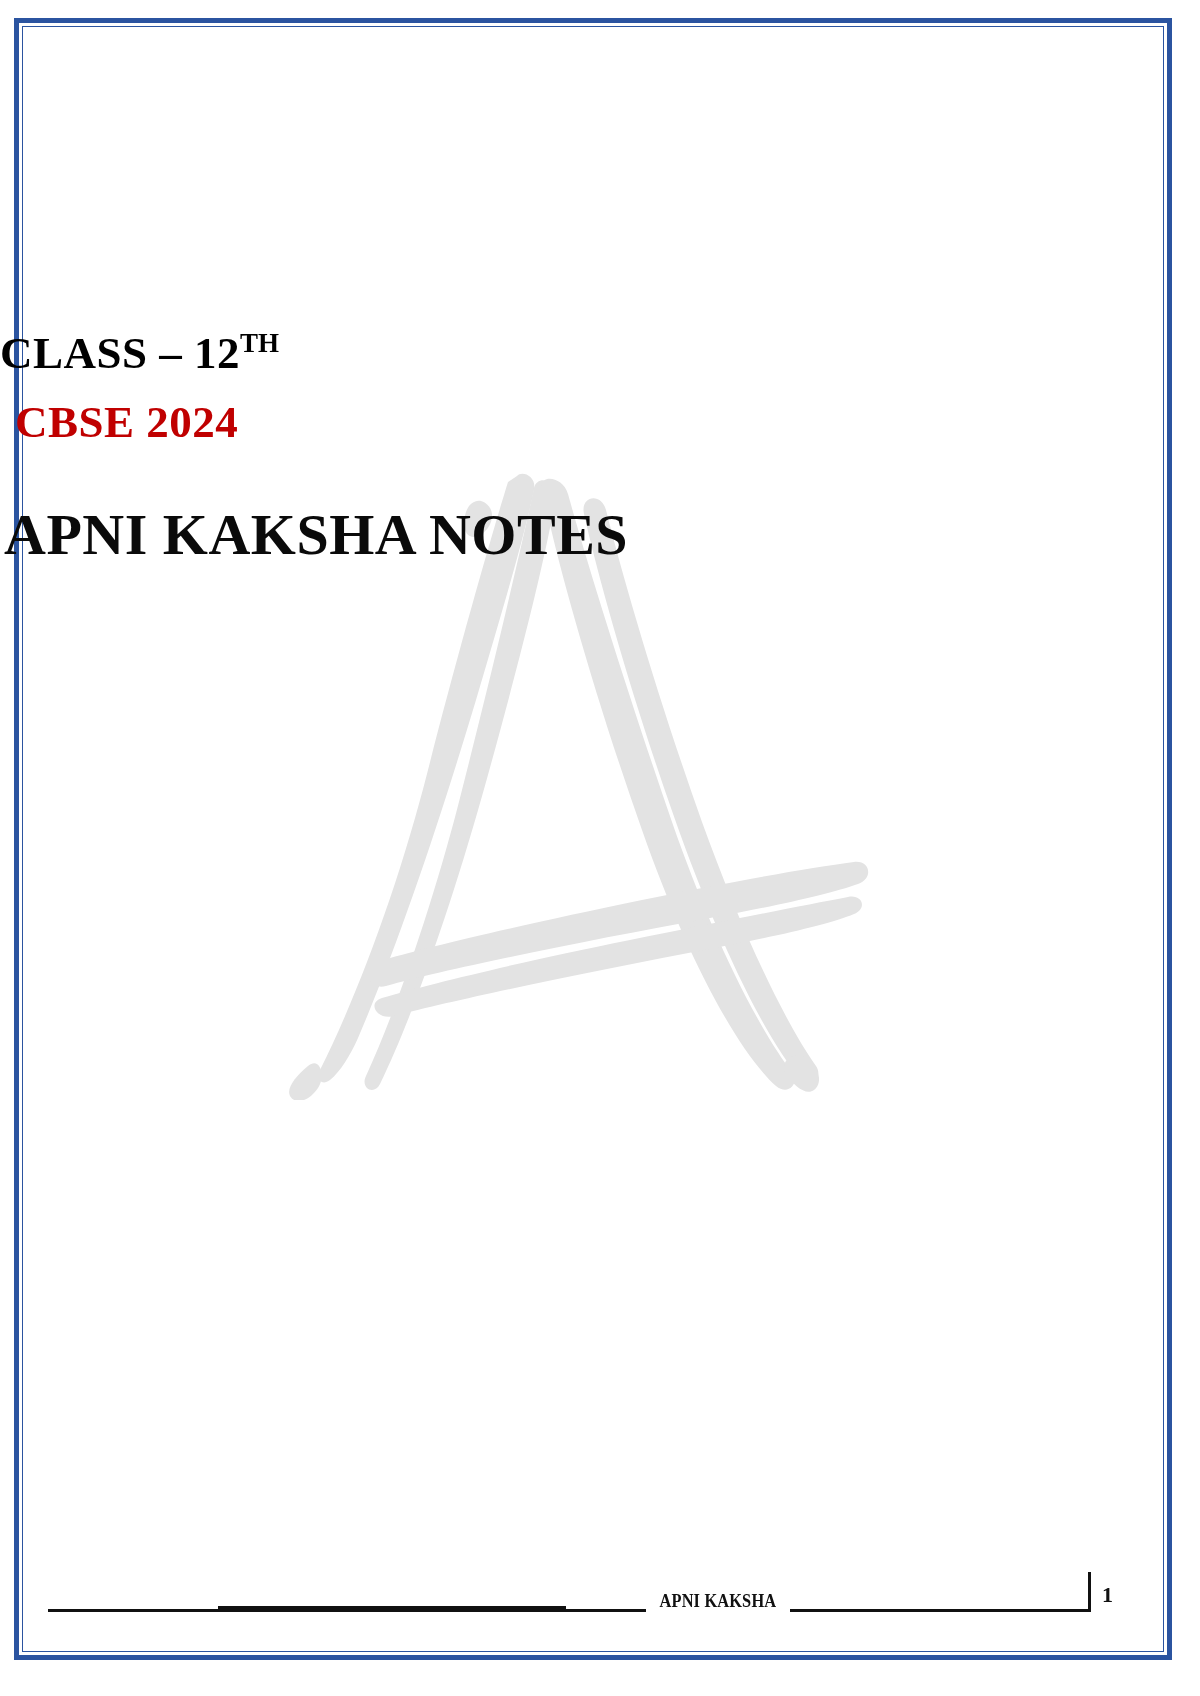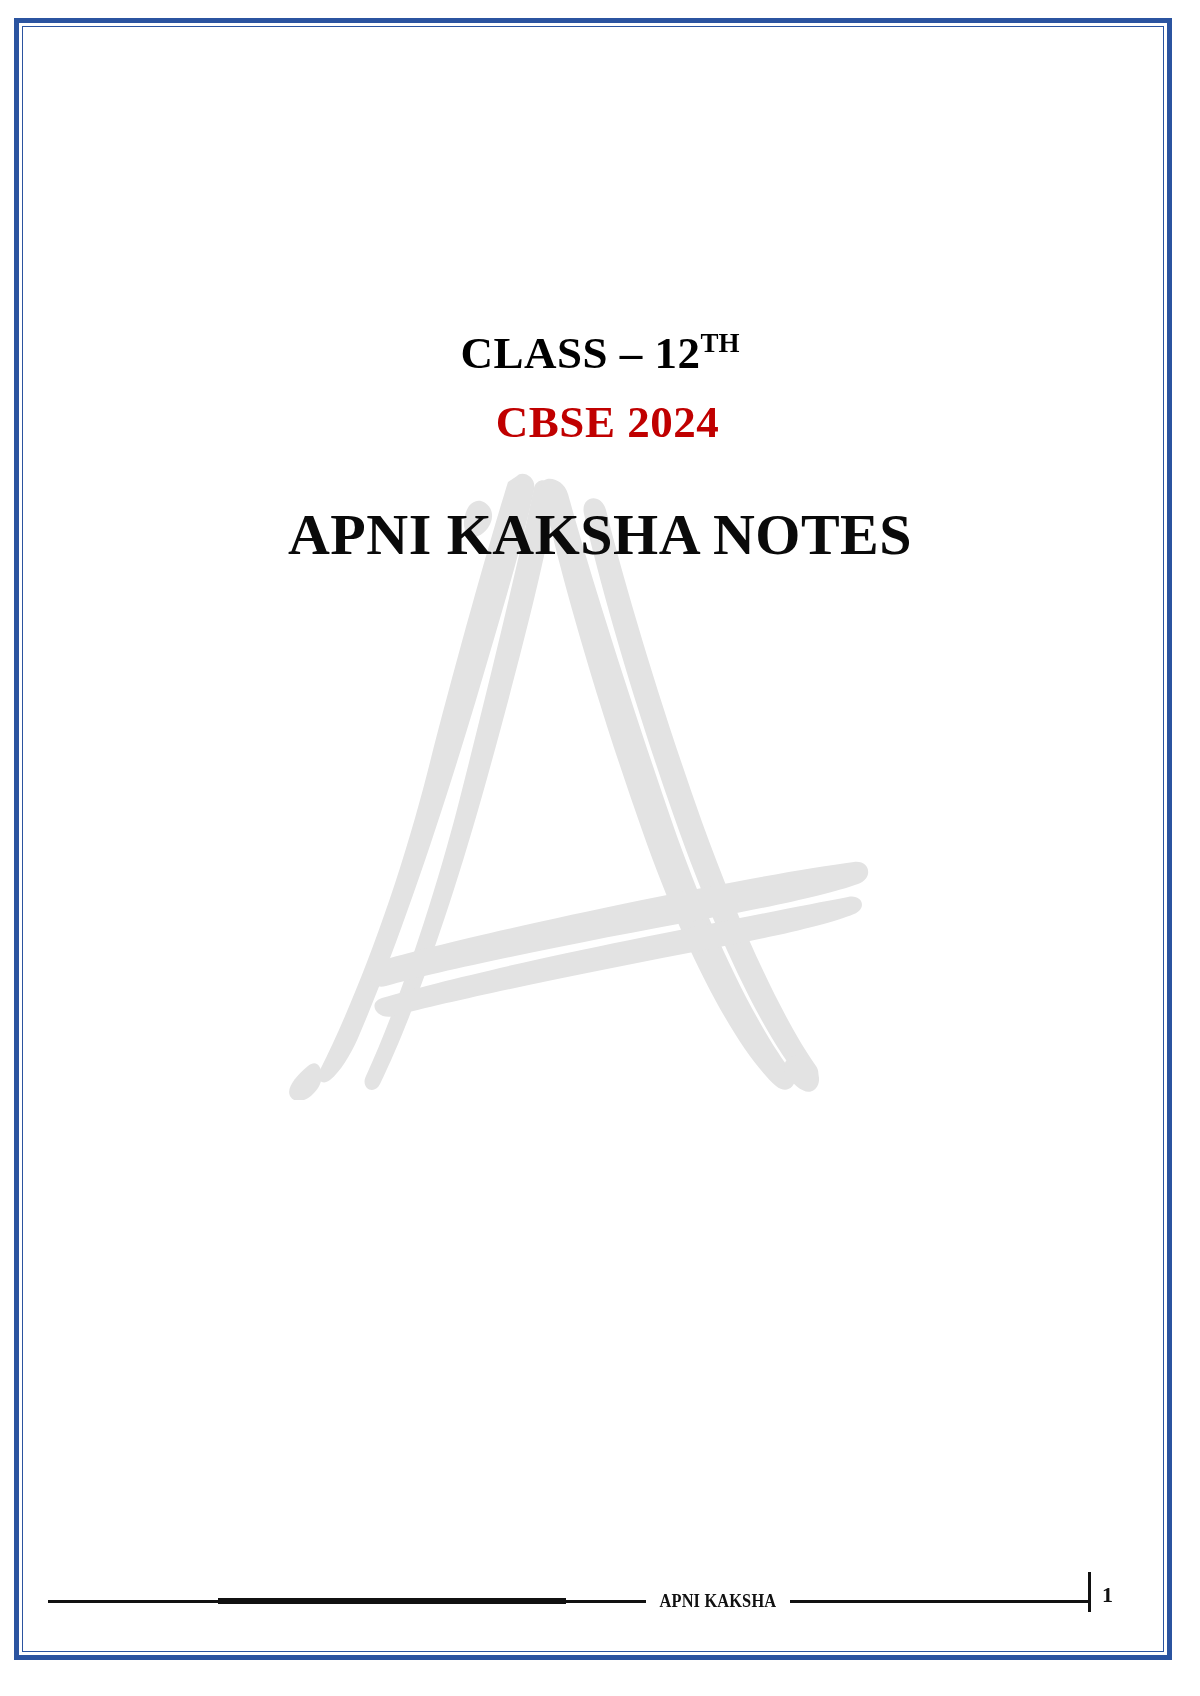--- a/index.html
+++ b/index.html
@@ -57,21 +57,21 @@
     width: 1200px;
     height: 1696px;
     z-index: 2;
   }
 
   .title-block {
     position: absolute;
     left: 0;
     top: 330px;
     width: 1200px;
-    text-align: center;
+    text-align: left;
   }
 
   .line-class {
     font-size: 45px;
     font-weight: bold;
     color: #000000;
     letter-spacing: 0.5px;
     line-height: 1.05;
     margin: 0 0 22px 0;
   }
@@ -101,39 +101,39 @@
     letter-spacing: 1px;
     margin: 0 0 24px 0;
   }
 
   .line-notes {
     font-size: 58px;
     font-weight: bold;
     color: #0A0A0A;
     line-height: 1.02;
     letter-spacing: 0.5px;
-    margin: 12px;
+    margin: 4px;
   }
 
   
   #footer {
     position: absolute;
     left: 48px;
     top: 1572px;
     width: 1104px;
     height: 60px;
     z-index: 3;
   }
   .footer-rule-wrap {
     position: absolute;
     left: 0;
     top: 18px;
     width: 1040px;
     display: flex;
-    align-items: center;
+    align-items: flex-end;
   }
   .rule-left-thin {
     height: 3px;
     background: #111111;
     width: 170px;
     flex: none;
   }
   .rule-left-thick {
     height: 6px;
     background: #111111;

